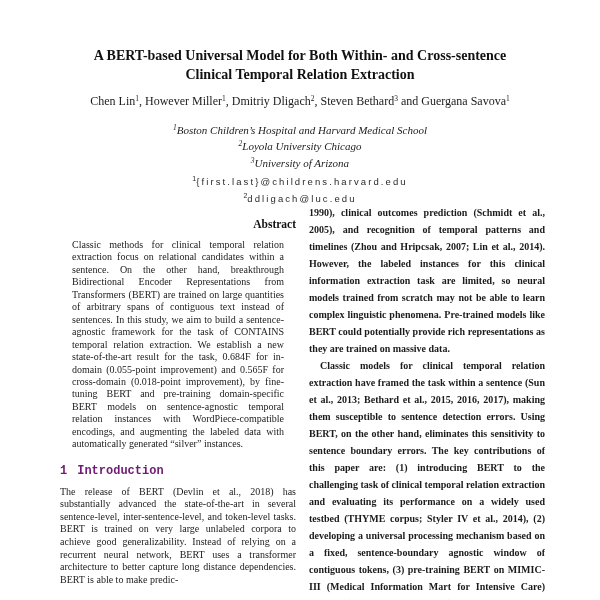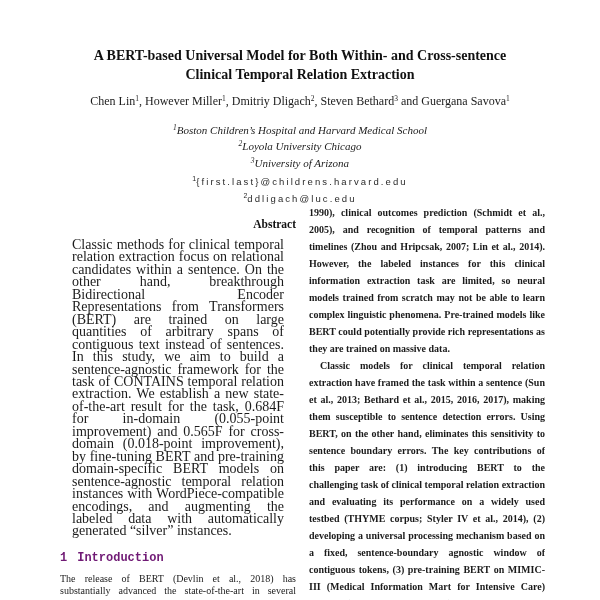--- a/index.html
+++ b/index.html
@@ -18,21 +18,21 @@
     font-size:9.5px;letter-spacing:2.1px;line-height:14px;color:#2a2a2a;
   }
   .emails .sup{font-size:7px;vertical-align:3.5px;letter-spacing:0;}
   .columns{
     position:absolute;top:204px;left:60px;width:486px;bottom:0;
     display:flex;gap:13px;overflow:hidden;
   }
   .col{width:236px;overflow:hidden;}
   .abs-head{margin-top:14px;text-align:right;font-weight:bold;font-size:11.5px;color:#111;}
   .abs-body{
-    margin:9px 12px 0 12px;font-size:14px;line-height:12.45px;
+    margin:9px 12px 0 12px;font-size:10px;line-height:12.45px;
     text-align:justify;
   }
   .sec-head{margin:13px 0 8px 0;font-size:12px;font-weight:bold;color:#701a75;font-family:Liberation Mono, monospace;}
   .sec-num{margin-right:10px;}
   p.body{margin:0;font-size:10px;line-height:12.6px;text-align:justify;}
   .col-right p.body{line-height:17px;font-weight:bold;}
   .indent{text-indent:11px;}
 </style>
 </head>
 <body>

